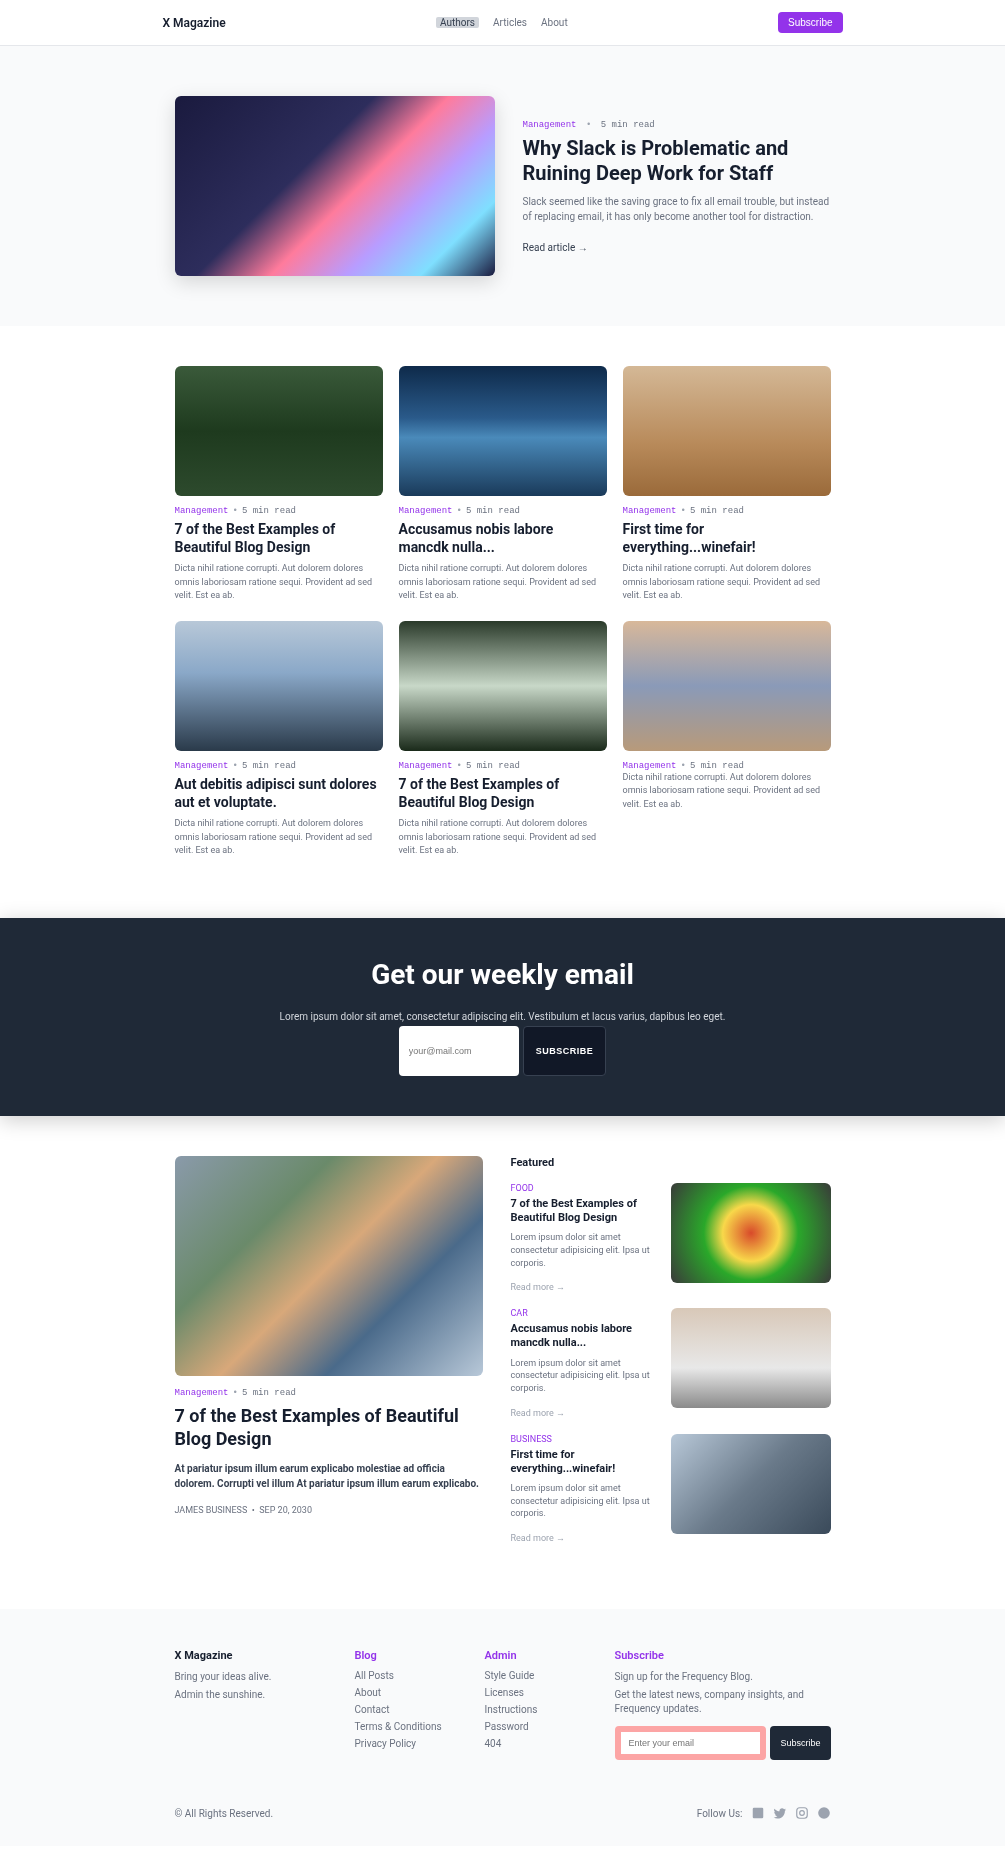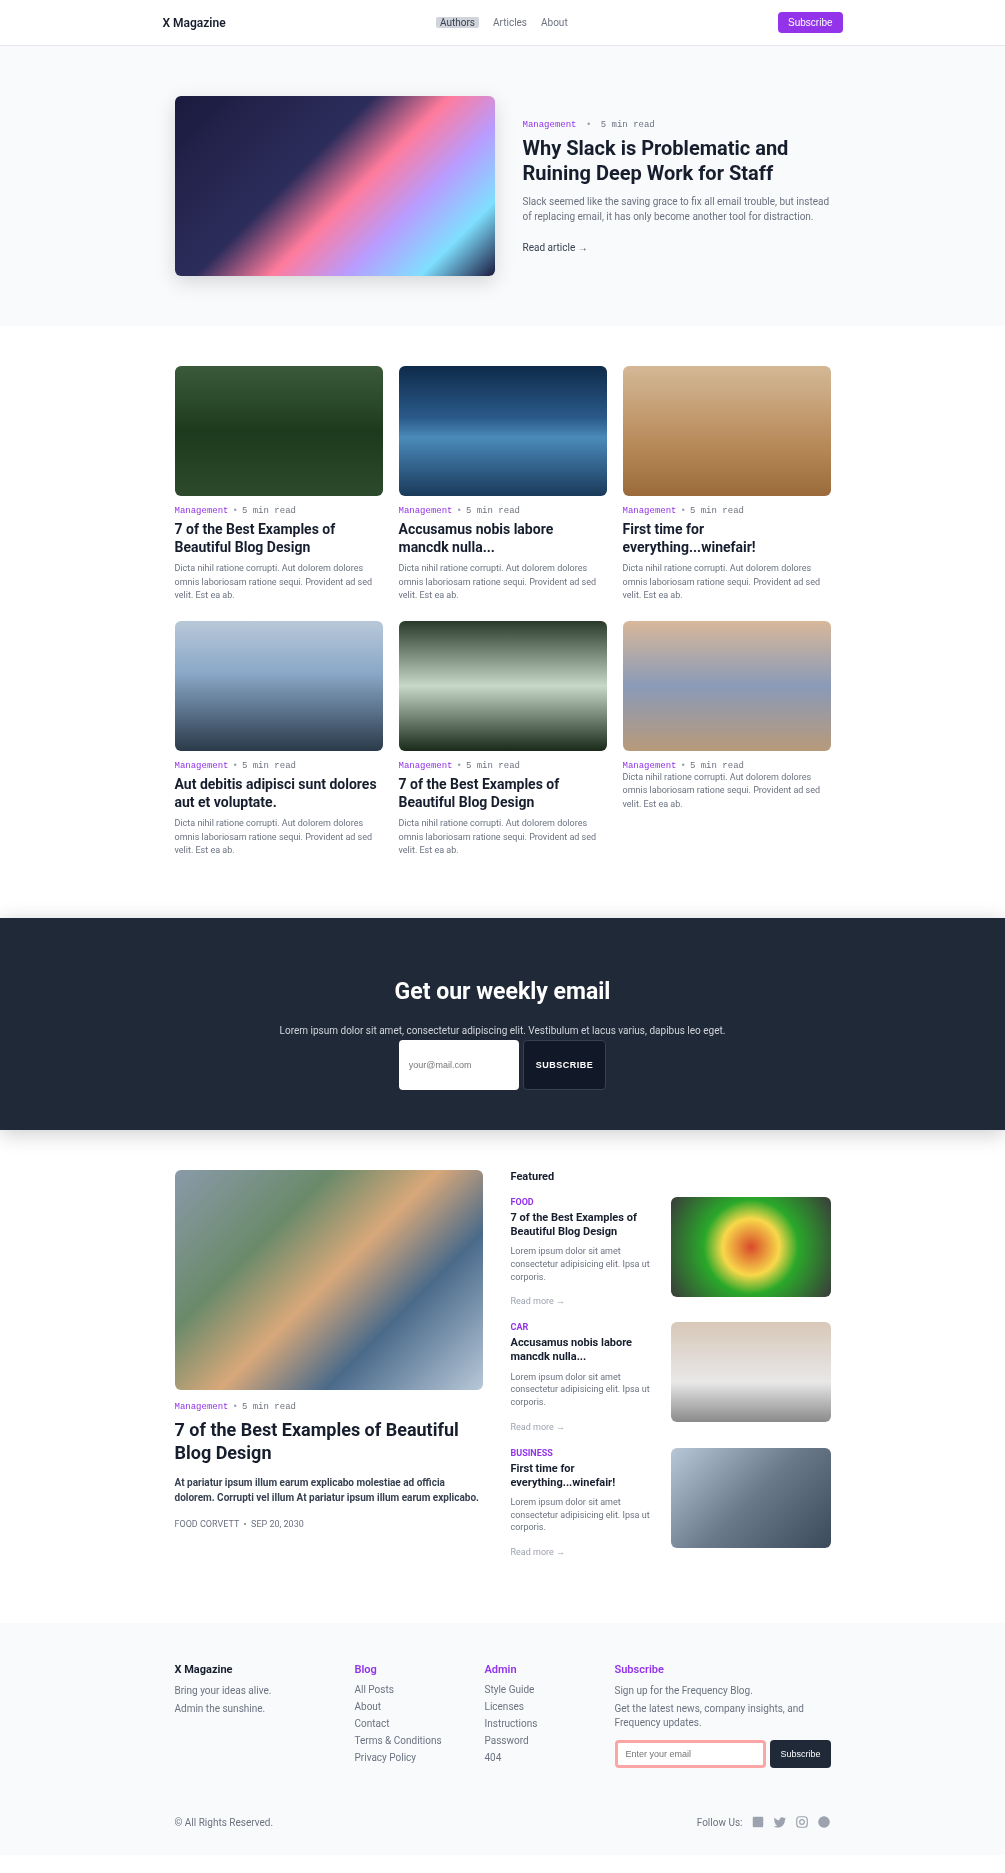--- a/index.html
+++ b/index.html
@@ -37,39 +37,39 @@
 .card-desc { font-size: 9px; color: #6b7280; line-height: 1.5; }
 .img-forest { background: linear-gradient(180deg, #3a5a3a 0%, #1e3a1e 50%, #2d4a2d 100%); }
 .img-mountains { background: linear-gradient(180deg, #0e2a4a 0%, #2a5a8a 40%, #4a8aba 55%, #1a3a5a 100%); }
 .img-desert { background: linear-gradient(180deg, #d4b896 0%, #b88a5a 60%, #9a6a3a 100%); }
 .img-beach { background: linear-gradient(180deg, #b8c8d8 0%, #8aa8c8 40%, #2a3a4a 100%); }
 .img-fog { background: linear-gradient(180deg, #2a3a2a 0%, #c8d8c8 50%, #1a2a1a 100%); }
 .img-arch { background: linear-gradient(180deg, #d8b89a 0%, #8a9ab8 50%, #b89a7a 100%); }
 
 
 .newsletter { background: #1f2937; padding: 40px 0; text-align: center; box-shadow: 0 4px 20px rgba(0,0,0,0.2); }
-.newsletter h2 { color: #fff; font-size: 23px; font-weight: 700; margin-bottom: 20px; margin-top: 20px; }
+.newsletter h2 { color: #fff; font-size: 28px; font-weight: 700; margin-bottom: 20px; }
 .newsletter p { color: #d1d5db; font-size: 10px; margin-bottom: 4px; }
 .subscribe-form { display: inline-flex; gap: 4px; }
 .subscribe-form input { width: 120px; padding: 20px 10px; border-radius: 4px; border: none; font-size: 9px; background: #fff; }
 .subscribe-form button { background: #111827; color: #fff; border: 1px solid #374151; padding: 8px 12px; border-radius: 4px; font-size: 9px; font-weight: 600; letter-spacing: 0.5px; cursor: pointer; }
 
 
 .featured { padding: 40px 0 50px; }
 .featured-inner { display: flex; gap: 28px; }
 .featured-left { flex: 1; }
 .featured-left-img { width: 100%; height: 220px; border-radius: 6px; background: linear-gradient(135deg, #8a9aaa 0%, #6a8a6a 30%, #d8a87a 50%, #4a6a8a 70%, #b8c8d8 100%); margin-bottom: 12px; }
 .featured-left-title { font-size: 18px; font-weight: 700; line-height: 1.3; margin: 6px 0 10px; }
 .featured-left-desc { font-size: 10px; color: #374151; line-height: 1.5; margin-bottom: 14px; font-weight: bold; }
 .featured-left-author { font-size: 9px; color: #6b7280; }
 .featured-right { width: 320px; flex-shrink: 0; }
 .featured-right h3 { font-size: 11px; font-weight: 700; margin-bottom: 14px; }
 .featured-item { display: flex; gap: 14px; margin-bottom: 14px; }
 .featured-item-content { flex: 1; }
-.featured-item-cat { font-size: 9px; color: #9333ea; text-transform: uppercase; font-weight: 700; }
+.featured-item-cat { font-size: 9px; color: #9333ea; text-transform: uppercase; font-weight: 400; }
 .featured-item-title { font-size: 11px; font-weight: 700; margin: 4px 0 6px; line-height: 1.3; }
 .featured-item-desc { font-size: 9px; color: #6b7280; line-height: 1.4; margin-bottom: 6px; }
 .featured-item-read { font-size: 9px; color: #9ca3af; }
 .featured-item-img { width: 160px; height: 100px; border-radius: 6px; flex-shrink: 0; }
 .img-food { background: radial-gradient(circle at 50% 50%, #d84a2a 0%, #f8d84a 30%, #2aa82a 50%, #3a3a3a 100%); }
 .img-car { background: linear-gradient(180deg, #d8c8b8 0%, #e8e8e8 60%, #8a8a8a 100%); }
 .img-laptop { background: linear-gradient(135deg, #b8c8d8 0%, #6a7a8a 50%, #3a4a5a 100%); }
 
 
 .footer { background: #f9fafb; padding: 40px 0 24px; font-size: 10px; color: #6b7280; }
@@ -77,21 +77,21 @@
 .footer-col h4 { font-size: 11px; font-weight: 700; color: #161e2e; margin-bottom: 8px; }
 .footer-col.brand h4 { color: #161e2e; }
 .footer-col ul { list-style: none; }
 .footer-col li { margin-bottom: 6px; }
 .footer-col h4.purple { color: #9333ea; font-weight: 600; }
 .footer-col p { margin-bottom: 4px; line-height: 1.4; }
 .footer-col.brand { width: 140px; }
 .footer-col.links { width: 90px; }
 .footer-col.sub { flex: 1; }
 .footer-sub-form { display: flex; gap: 4px; margin-top: 10px; }
-.footer-sub-form input { flex: 1; padding: 6px 8px; border: 3px solid #fca5a5; border-radius: 4px; font-size: 9px; }
+.footer-sub-form input { flex: 1; padding: 6px 8px; border: 6px solid #fca5a5; border-radius: 4px; font-size: 9px; }
 .footer-sub-form button { background: #1f2937; color: #fff; border: none; padding: 6px 10px; border-radius: 4px; font-size: 9px; cursor: pointer; }
 .footer-bottom { display: flex; justify-content: space-between; align-items: center; padding-top: 16px; }
 .social { display: flex; gap: 8px; align-items: center; }
 .social span { font-size: 10px; }
 .social svg { width: 14px; height: 14px; fill: #9ca3af; }
 </style>
 </head>
 <body>
 
 <header class="header">
@@ -176,21 +176,21 @@
 </section>
 
 <section class="featured">
   <div class="container featured-inner">
     <div class="featured-left">
       <div class="featured-left-img"></div>
       <div class="meta"><span>Management</span><span class="dot">•</span><span class="read">5 min read</span></div>
       <h2 class="featured-left-title">7 of the Best Examples of Beautiful Blog Design</h2>
       <p class="featured-left-desc">At pariatur ipsum illum earum explicabo molestiae ad officia dolorem. Corrupti vel illum At pariatur ipsum illum earum explicabo.</p>
       <div class="featured-left-author">
-        <span>FOOD CORVETT</span>
+        <span>JAMES BUSINESS</span>
         &nbsp;•&nbsp;
         <span>SEP 20, 2030</span>
       </div>
     </div>
     <div class="featured-right">
       <h3>Featured</h3>
       <div class="featured-item">
         <div class="featured-item-content">
           <div class="featured-item-cat">FOOD</div>
           <div class="featured-item-title">7 of the Best Examples of Beautiful Blog Design</div>

